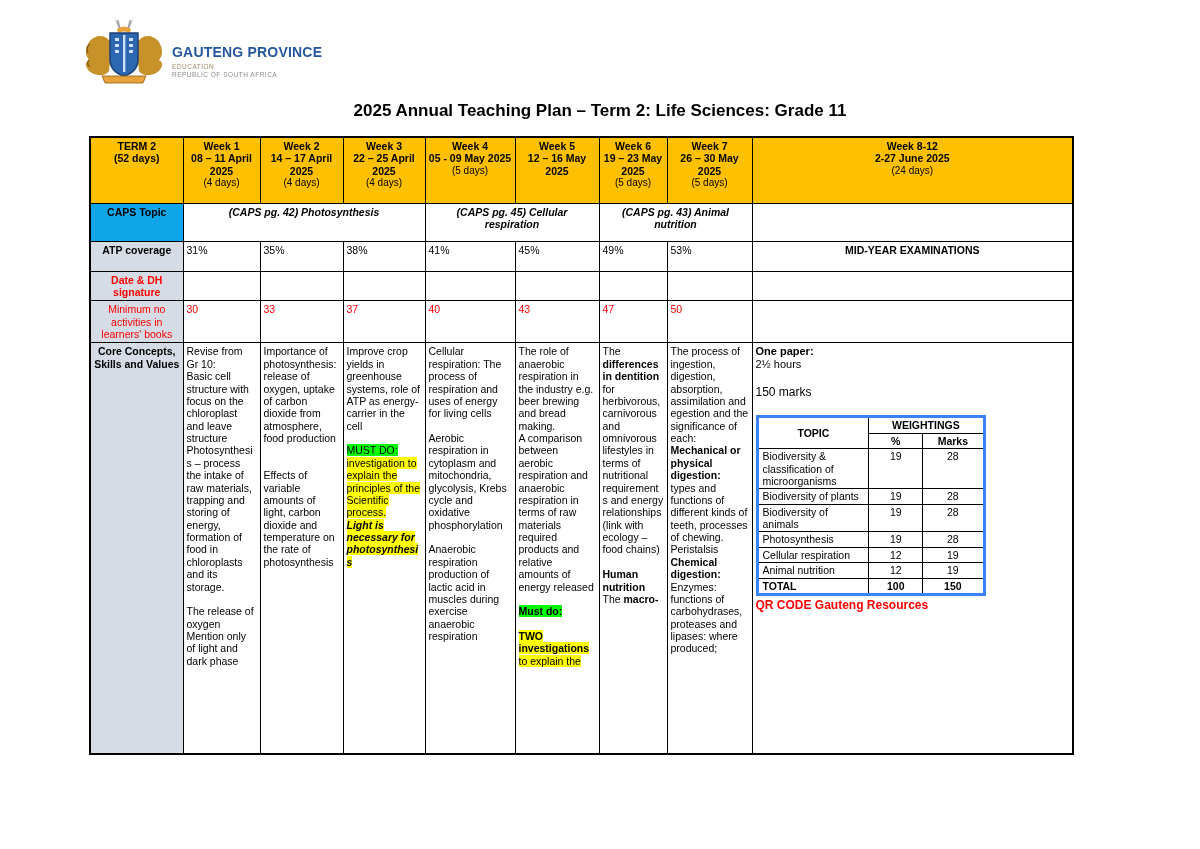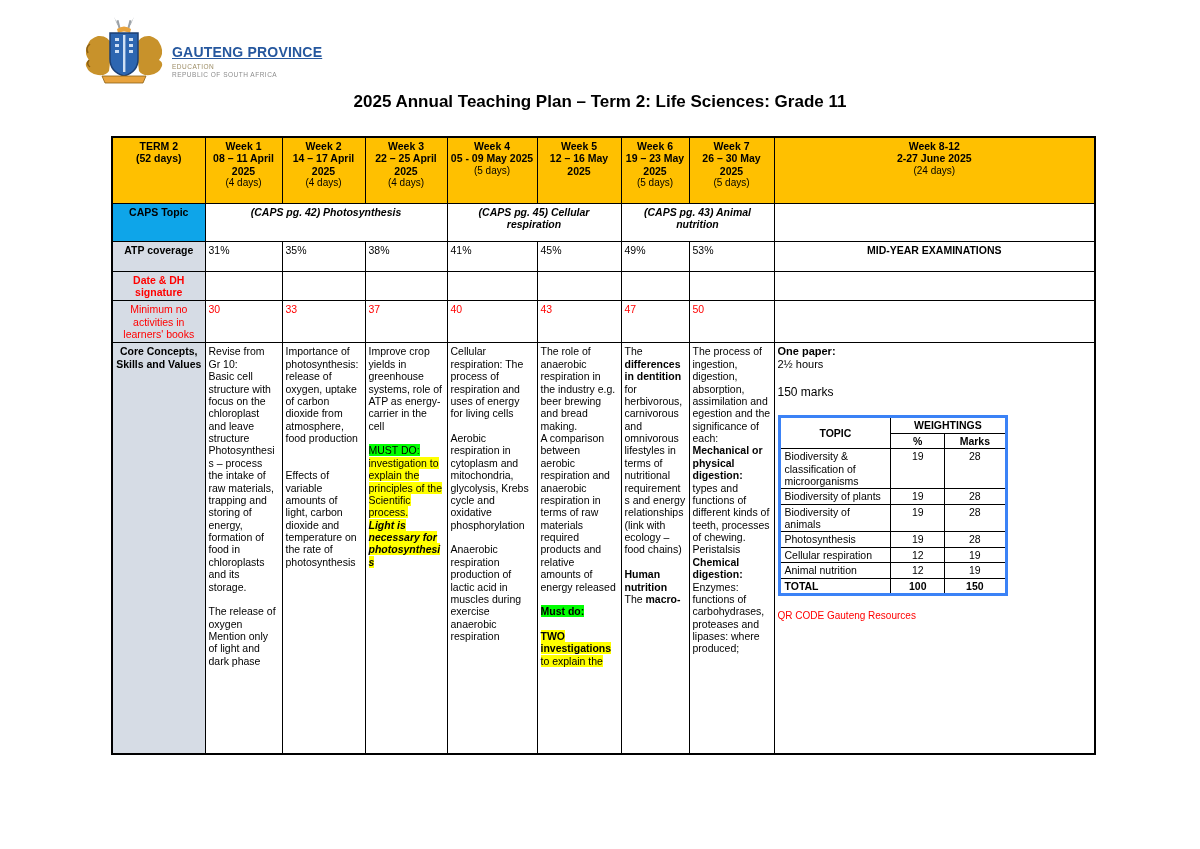--- a/index.html
+++ b/index.html
@@ -6,30 +6,30 @@
   body {
     width:1200px; height:849px; background:#ffffff; position:relative;
     font-family:"Liberation Sans", sans-serif; color:#000;
     overflow:hidden;
   }
 
   
   .logo { position:absolute; left:84px; top:16px; display:flex; gap:8px; }
   .crest { width:80px; height:74px; }
   .logo-text { padding-top:28px; }
-  .logo-name { color:#25579E; font-weight:bold; font-size:14px; text-decoration:underline; letter-spacing:.2px; }
+  .logo-name { color:#25579E; font-weight:bold; font-size:14px; letter-spacing:.2px; }
   .logo-sub1 { color:#9C8C64; font-size:6.5px; margin-top:3px; letter-spacing:.5px; }
   .logo-sub2 { color:#8C8C8C; font-size:6.5px; margin-top:1px; letter-spacing:.5px; }
 
   
-  .doc-title { position:absolute; top:92px; left:0; width:100%; text-align:center;
+  .doc-title { position:absolute; top:101px; left:0; width:100%; text-align:center;
     font-size:17px; font-weight:bold; }
 
   
-  table.atp { position:absolute; left:111px; top:136px; width:983px;
+  table.atp { position:absolute; left:89px; top:136px; width:983px;
     border-collapse:collapse; table-layout:fixed; border:2px solid #000; }
   table.atp td { border:1px solid #000; padding:2px 3px; vertical-align:top;
     font-size:10.5px; line-height:1.18; overflow:hidden; word-wrap:break-word; }
 
   tr.r-header   { height:66px; }
   tr.r-caps     { height:38px; }
   tr.r-atp      { height:30px; }
   tr.r-sig      { height:25px; }
   tr.r-min      { height:35px; }
   tr.r-core     { height:411px; }
@@ -61,21 +61,21 @@
   
   td.exam-cell { padding:8px 8px; }
   .one-paper { font-weight:bold; font-size:11px; }
   .exam-line { font-size:11px; }
   .marks-line { font-size:12px; margin-top:14px; }
   table.wt { border-collapse:collapse; margin-top:16px; width:230px; border:3px solid #3b82f6; }
   table.wt td { border:1px solid #000; font-size:10.5px; padding:1px 4px; vertical-align:top; }
   table.wt td.c { text-align:center; }
   table.wt td.h { font-weight:bold; text-align:center; }
   table.wt td.b { font-weight:bold; }
-  .qr-note { color:#FF0000; font-size:10px; margin-top:14px; }
+  .qr-note { color:#FF0000; font-size:12px; margin-top:2px;font-weight:bold; }
 </style>
 </head>
 <body>
 
 <div class="logo">
   <svg class="crest" viewBox="0 0 80 74">
 
     <path d="M36 12 L30 1 L33 8 Z" fill="#9aa0a6"></path>
     <path d="M44 12 L50 1 L47 8 Z" fill="#9aa0a6"></path>
     <rect x="34" y="4" width="2" height="12" fill="#9aa0a6" transform="rotate(-14 35 10)"></rect>

